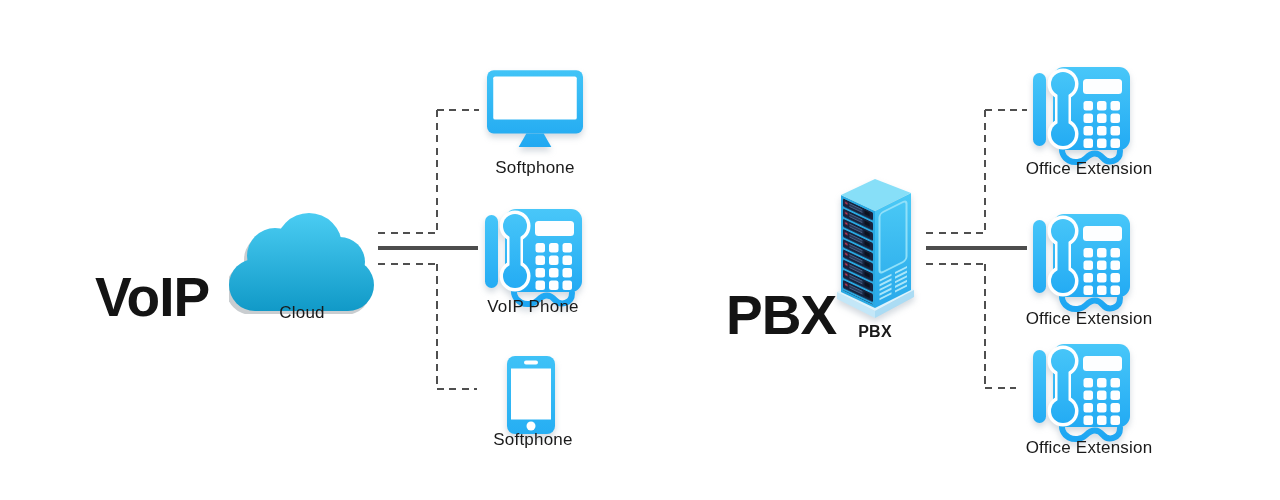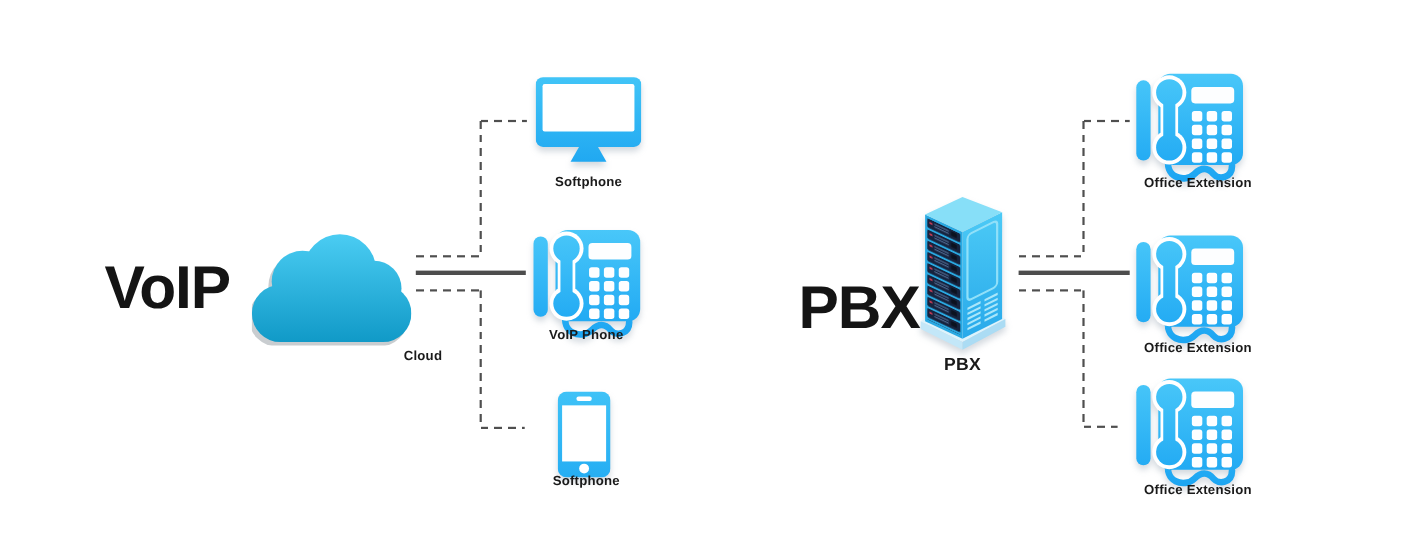--- a/index.html
+++ b/index.html
@@ -2,25 +2,25 @@
 <html><head>
 <meta charset="utf-8">
 <style>
   html,body { margin:0; padding:0; background:#fff; }
   .canvas {
     position:relative; width:1280px; height:500px; background:#ffffff;
     font-family:"Liberation Sans", sans-serif; overflow:hidden;
   }
   .title {
     position:absolute; font-size:55px; font-weight:700; color:#141414;
-    letter-spacing:-1px; line-height:1;
+    letter-spacing:-1px; line-height:1;margin-top:36px;
   }
   .lbl {
-    position:absolute; width:200px; text-align:center; font-size:12px;
-    font-weight:700; color:#1a1a1a; letter-spacing:.2px; line-height:1.2;
+    position:absolute; width:200px; text-align:center; font-size:17px;
+    font-weight:400; color:#1a1a1a; letter-spacing:.2px; line-height:1.2;
   }
   .lbl.bold { font-weight:700; font-size:16px; }
   .icon { position:absolute; filter:drop-shadow(0 4px 3px rgba(110,130,150,.30)); }
   .cloud-wrap { filter:none; }
   .solid-h { position:absolute; height:3.5px; background:#4d4d4d; }
   .dash-h {
     position:absolute; height:2px;
     background:repeating-linear-gradient(90deg,#4f4f4f 0 7px,rgba(0,0,0,0) 7px 12.5px);
   }
   .dash-v {
@@ -145,21 +145,21 @@
         </g>
       </g>
     </defs>
   </svg>
 
   <div class="title" style="left:95px; top:234px;">VoIP</div>
 
   <svg class="icon cloud-wrap" style="left:229px; top:206px;" width="145" height="108" viewBox="0 0 145 108">
       <use href="#cloud-shape"></use>
     </svg>
-  <div class="lbl" style="left:202px; top:316px;text-align:right;">Cloud</div>
+  <div class="lbl" style="left:202px; top:303px;">Cloud</div>
 
   <div class="dash-h" style="left:378px; top:232px; width:59px;"></div>
   <div class="dash-v" style="left:436px; top:110px; height:123px;"></div>
   <div class="dash-h" style="left:437px; top:109px; width:42px;"></div>
   <div class="solid-h" style="left:378px; top:246px; width:100px;"></div>
   <div class="dash-h" style="left:378px; top:263px; width:59px;"></div>
   <div class="dash-v" style="left:436px; top:264px; height:125px;"></div>
   <div class="dash-h" style="left:437px; top:388px; width:40px;"></div>
 
   <svg class="icon" style="left:487px; top:70px;" width="96" height="81" viewBox="0 0 100 84">

